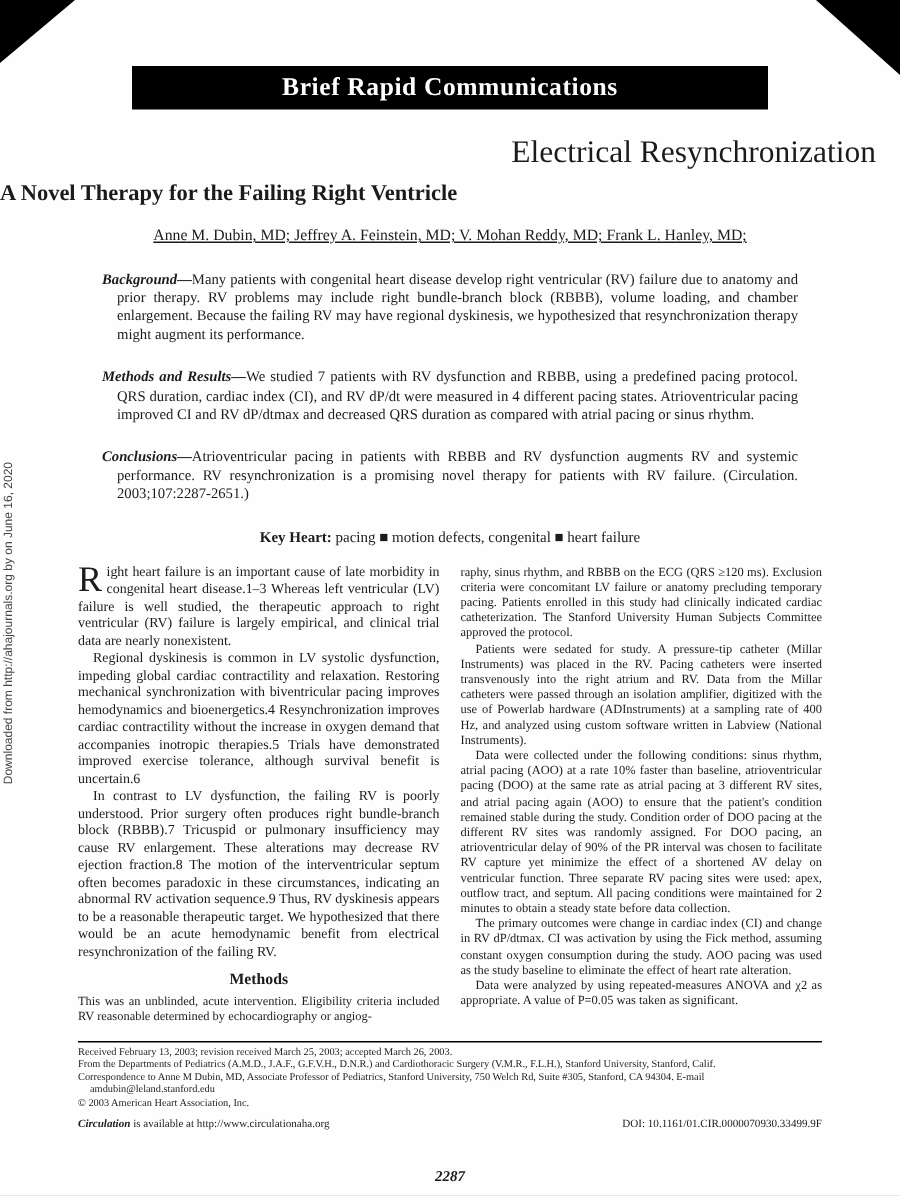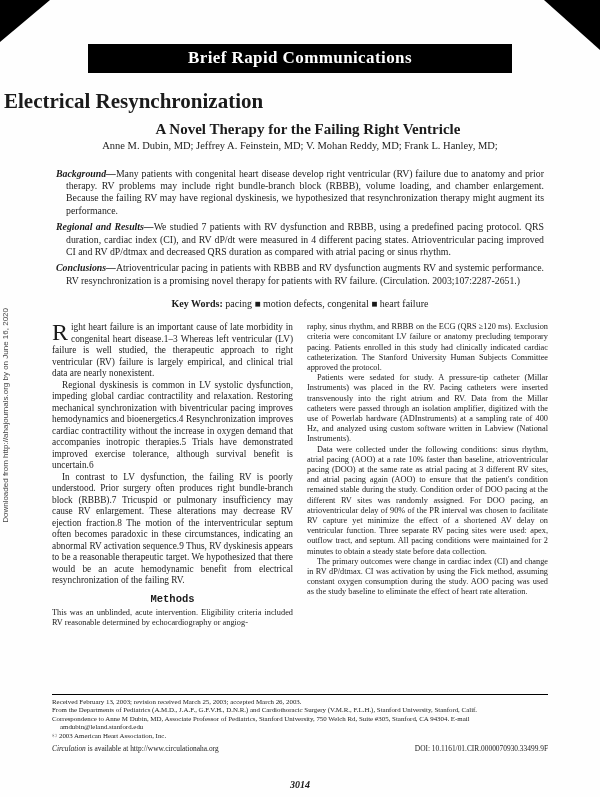--- a/index.html
+++ b/index.html
@@ -3,44 +3,44 @@
 <meta charset="utf-8">
 <style>
   html,body{margin:0;padding:0;background:#d8d8d8;}
   .page{position:relative;width:600px;height:797px;margin:0 auto;background:#fefefe;
         font-family:"Liberation Serif", serif;color:#1b1b1b;overflow:hidden;}
   .corner{position:absolute;top:0;background:#000;}
   .corner-left{left:0;width:50px;height:42px;clip-path:polygon(0 0,100% 0,0 100%);}
   .corner-right{right:0;width:56px;height:50px;clip-path:polygon(0 0,100% 0,100% 100%);}
   .banner{width:424px;margin:44px auto 0;background:#000;color:#fff;text-align:center;
           font-weight:bold;font-size:17px;padding:4px 0 5px;letter-spacing:.4px;}
-  .title{margin:16px 4px 0;text-align:left;font-size:21px;font-weight:bold;}
-  .subtitle{margin:7px 0 0;text-align:center;font-size:15px;font-weight:bold;padding-left:16px;}
-  .authors{margin-top:1px;text-align:center;font-size:10.5px;line-height:13.5px;}
+  .title{margin:16px 16px 0;text-align:right;font-size:21px;font-weight:normal;}
+  .subtitle{margin:7px 0 0;font-size:15px;font-weight:bold;}
+  .authors{margin-top:13px;text-align:center;font-size:10.5px;line-height:13.5px;text-decoration:underline;}
   .abstract{margin:15px 52px 0;font-size:9.8px;line-height:12.4px;text-align:justify;}
-  .abs-p{margin:4px;padding-left:10px;text-indent:-10px;}
+  .abs-p{margin:16px;padding-left:10px;text-indent:-10px;}
   .lead{font-weight:bold;font-style:italic;}
   .keywords{margin-top:11px;text-align:center;font-size:10px;}
   .kw-label{font-weight:bold;}
   .bodycols{margin:13px 52px 0;display:flex;gap:14px;height:338px;overflow:hidden;}
   .col{flex:1;text-align:justify;}
   .col-left{font-size:9.3px;line-height:11.5px;}
   .col-right{font-size:8.3px;line-height:10.2px;}
   .body-p{margin:0;text-indent:10px;}
   .body-p.first{text-indent:0;}
   .dropcap{float:left;font-size:24px;line-height:20px;padding-right:3px;}
-  .sec-head{text-align:center;font-weight:bold;font-size:10.5px;margin:7px 0 3px;font-family:Liberation Mono, monospace;}
+  .sec-head{text-align:center;font-weight:bold;font-size:10.5px;margin:7px 0 3px;}
   .small{font-size:8.3px;line-height:10.2px;}
   .sidebar{position:absolute;left:1px;top:308px;writing-mode:vertical-rl;transform:rotate(180deg);
            font-family:"Liberation Sans", sans-serif;font-size:8px;color:#444;white-space:nowrap;}
   .footer{position:absolute;left:52px;right:52px;top:694px;border-top:1px solid #000;
           padding-top:3px;font-size:6.9px;line-height:8.4px;text-align:left;}
   .fn{margin:0;padding-left:8px;text-indent:-8px;}
   .bottom-row{margin-top:5px;display:flex;justify-content:space-between;font-size:7.4px;}
-  .avail .jname{font-weight:normal;font-style:italic;}
+  .avail .jname{font-weight:bold;font-style:italic;}
   .doi{font-weight:normal;}
   .pageno{position:absolute;bottom:7px;left:0;right:0;text-align:center;
           font-size:10px;font-weight:bold;font-style:italic;}
 </style>
 </head>
 <body>
 
 <div class="page">
 
   <div class="corner corner-left"></div>
@@ -52,53 +52,54 @@
 
   <h1 class="title">Electrical Resynchronization</h1>
   <h2 class="subtitle">A Novel Therapy for the Failing Right Ventricle</h2>
 
   <div class="authors">
     <div>Anne M. Dubin, MD; Jeffrey A. Feinstein, MD; V. Mohan Reddy, MD; Frank L. Hanley, MD;</div>
   </div>
 
   <div class="abstract">
     <p class="abs-p"><span class="lead">Background—</span><span>Many patients with congenital heart disease develop right ventricular (RV) failure due to anatomy and prior therapy. RV problems may include right bundle-branch block (RBBB), volume loading, and chamber enlargement. Because the failing RV may have regional dyskinesis, we hypothesized that resynchronization therapy might augment its performance.</span></p>
-    <p class="abs-p"><span class="lead">Regional and Results—</span><span>We studied 7 patients with RV dysfunction and RBBB, using a predefined pacing protocol. QRS duration, cardiac index (CI), and RV dP/dt were measured in 4 different pacing states. Atrioventricular pacing improved CI and RV dP/dtmax and decreased QRS duration as compared with atrial pacing or sinus rhythm.</span></p>
+    <p class="abs-p"><span class="lead">Methods and Results—</span><span>We studied 7 patients with RV dysfunction and RBBB, using a predefined pacing protocol. QRS duration, cardiac index (CI), and RV dP/dt were measured in 4 different pacing states. Atrioventricular pacing improved CI and RV dP/dtmax and decreased QRS duration as compared with atrial pacing or sinus rhythm.</span></p>
     <p class="abs-p"><span class="lead">Conclusions—</span><span>Atrioventricular pacing in patients with RBBB and RV dysfunction augments RV and systemic performance. RV resynchronization is a promising novel therapy for patients with RV failure. (Circulation. 2003;107:2287-2651.)</span></p>
   </div>
 
   <div class="keywords">
-    <span class="kw-label">Key Words:</span>
+    <span class="kw-label">Key Heart:</span>
     <span>pacing ■ motion defects, congenital ■ heart failure</span>
   </div>
 
   <div class="bodycols">
     <div class="col col-left">
       <p class="body-p first"><span class="dropcap">R</span><span>ight heart failure is an important cause of late morbidity in congenital heart disease.1–3 Whereas left ventricular (LV) failure is well studied, the therapeutic approach to right ventricular (RV) failure is largely empirical, and clinical trial data are nearly nonexistent.</span></p>
       <p class="body-p">Regional dyskinesis is common in LV systolic dysfunction, impeding global cardiac contractility and relaxation. Restoring mechanical synchronization with biventricular pacing improves hemodynamics and bioenergetics.4 Resynchronization improves cardiac contractility without the increase in oxygen demand that accompanies inotropic therapies.5 Trials have demonstrated improved exercise tolerance, although survival benefit is uncertain.6</p>
       <p class="body-p">In contrast to LV dysfunction, the failing RV is poorly understood. Prior surgery often produces right bundle-branch block (RBBB).7 Tricuspid or pulmonary insufficiency may cause RV enlargement. These alterations may decrease RV ejection fraction.8 The motion of the interventricular septum often becomes paradoxic in these circumstances, indicating an abnormal RV activation sequence.9 Thus, RV dyskinesis appears to be a reasonable therapeutic target. We hypothesized that there would be an acute hemodynamic benefit from electrical resynchronization of the failing RV.</p>
       <div class="sec-head">Methods</div>
       <p class="body-p first small">This was an unblinded, acute intervention. Eligibility criteria included RV reasonable determined by echocardiography or angiog-</p>
     </div>
     <div class="col col-right">
       <p class="body-p first">raphy, sinus rhythm, and RBBB on the ECG (QRS ≥120 ms). Exclusion criteria were concomitant LV failure or anatomy precluding temporary pacing. Patients enrolled in this study had clinically indicated cardiac catheterization. The Stanford University Human Subjects Committee approved the protocol.</p>
       <p class="body-p">Patients were sedated for study. A pressure-tip catheter (Millar Instruments) was placed in the RV. Pacing catheters were inserted transvenously into the right atrium and RV. Data from the Millar catheters were passed through an isolation amplifier, digitized with the use of Powerlab hardware (ADInstruments) at a sampling rate of 400 Hz, and analyzed using custom software written in Labview (National Instruments).</p>
       <p class="body-p">Data were collected under the following conditions: sinus rhythm, atrial pacing (AOO) at a rate 10% faster than baseline, atrioventricular pacing (DOO) at the same rate as atrial pacing at 3 different RV sites, and atrial pacing again (AOO) to ensure that the patient's condition remained stable during the study. Condition order of DOO pacing at the different RV sites was randomly assigned. For DOO pacing, an atrioventricular delay of 90% of the PR interval was chosen to facilitate RV capture yet minimize the effect of a shortened AV delay on ventricular function. Three separate RV pacing sites were used: apex, outflow tract, and septum. All pacing conditions were maintained for 2 minutes to obtain a steady state before data collection.</p>
       <p class="body-p">The primary outcomes were change in cardiac index (CI) and change in RV dP/dtmax. CI was activation by using the Fick method, assuming constant oxygen consumption during the study. AOO pacing was used as the study baseline to eliminate the effect of heart rate alteration.</p>
+      <p class="body-p">Data were analyzed by using repeated-measures ANOVA and χ2 as appropriate. A value of P=0.05 was taken as significant.</p>
     </div>
   </div>
 
   <div class="sidebar">Downloaded from http://ahajournals.org by on June 16, 2020</div>
 
   <div class="footer">
     <p class="fn">Received February 13, 2003; revision received March 25, 2003; accepted March 26, 2003.</p>
     <p class="fn">From the Departments of Pediatrics (A.M.D., J.A.F., G.F.V.H., D.N.R.) and Cardiothoracic Surgery (V.M.R., F.L.H.), Stanford University, Stanford, Calif.</p>
     <p class="fn">Correspondence to Anne M Dubin, MD, Associate Professor of Pediatrics, Stanford University, 750 Welch Rd, Suite #305, Stanford, CA 94304. E-mail amdubin@leland.stanford.edu</p>
     <p class="fn">© 2003 American Heart Association, Inc.</p>
     <div class="bottom-row">
       <span class="avail"><span class="jname">Circulation</span><span> is available at http://www.circulationaha.org</span></span>
       <span class="doi">DOI: 10.1161/01.CIR.0000070930.33499.9F</span>
     </div>
   </div>
 
-  <div class="pageno">3014</div>
+  <div class="pageno">2287</div>
 
 </div>
 
 </body></html>

